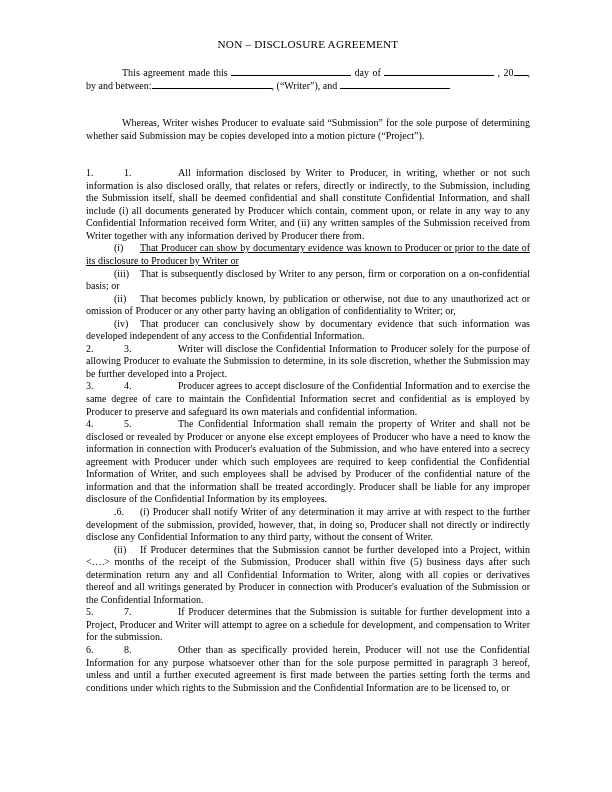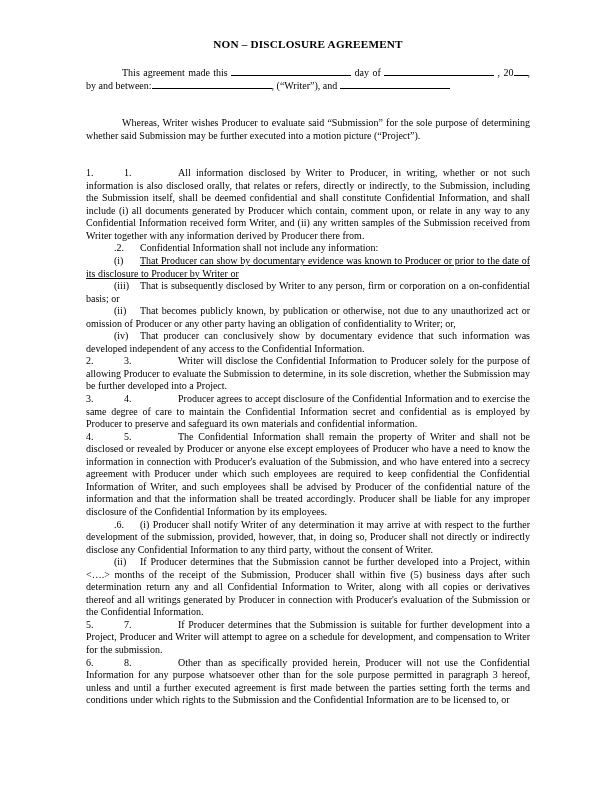--- a/index.html
+++ b/index.html
@@ -13,21 +13,21 @@
     height: 792px;
     background: #ffffff;
     box-sizing: border-box;
     padding: 38px 82px 0 86px;
     font-family: "Liberation Serif", "DejaVu Serif", serif;
     color: #000000;
     overflow: hidden;
   }
   .doc-title {
     text-align: center;
-    font-weight: bold;
+    font-weight: normal;
     font-size: 11.2px;
     letter-spacing: 0.2px;
     margin: 0 0 17px 0;
   }
   p {
     margin: 0;
     font-size: 10px;
     line-height: 12.55px;
     text-align: justify;
     text-justify: inter-word;
@@ -57,29 +57,28 @@
 
 <div class="page">
 
   <div class="doc-title">NON – DISCLOSURE AGREEMENT</div>
 
   <p class="indent-first"><span>This agreement made this </span><span class="blank b-lg"></span><span> day of </span><span class="blank b-xl"></span><span> , 20</span><span class="blank b-yr"></span><span>, by and between:</span><span class="blank b-lg"></span><span>, (“Writer”), and </span><span class="blank b-xl"></span></p>
 
   <div class="spacer"></div>
 
   <div class="spacer"></div>
-  <p class="indent-first">Whereas, Writer wishes Producer to evaluate said “Submission” for the sole purpose of determining whether said Submission may be further executed into a motion picture (“Project”).</p>
+  <p class="indent-first">Whereas, Writer wishes Producer to evaluate said “Submission” for the sole purpose of determining whether said Submission may be copies developed into a motion picture (“Project”).</p>
 
   <div class="spacer"></div>
 
   <div class="spacer"></div>
 
   <div id="clause-list">
       <p><span class="num n1">1.</span><span class="num n2">1.</span><span>All information disclosed by Writer to Producer, in writing, whether or not such information is also disclosed orally, that relates or refers, directly or indirectly, to the Submission, including the Submission itself, shall be deemed confidential and shall constitute Confidential Information, and shall include (i) all documents generated by Producer which contain, comment upon, or relate in any way to any Confidential Information received form Writer, and (ii) any written samples of the Submission received from Writer together with any information derived by Producer there from.</span></p>
-      <p style="text-indent: 14px;"><span class="num" style="width: 40px;">.2.</span><span>Confidential Information shall not include any information:</span></p>
       <p style="text-indent: 14px; text-decoration: underline;"><span class="num" style="width: 40px;">(i)</span><span>That Producer can show by documentary evidence was known to Producer or prior to the date of its disclosure to Producer by Writer or</span></p>
       <p style="text-indent: 14px;"><span class="num" style="width: 40px;">(iii)</span><span>That is subsequently disclosed by Writer to any person, firm or corporation on a on-confidential basis; or</span></p>
       <p style="text-indent: 14px;"><span class="num" style="width: 40px;">(ii)</span><span>That becomes publicly known, by publication or otherwise, not due to    any unauthorized act or omission of Producer or any other party having an obligation of confidentiality to Writer; or,</span></p>
       <p style="text-indent: 14px;"><span class="num" style="width: 40px;">(iv)</span><span>That producer can conclusively show by documentary evidence that such information was developed independent of any access to the Confidential Information.</span></p>
       <p><span class="num n1">2.</span><span class="num n2">3.</span><span>Writer will disclose the Confidential Information to Producer solely for the purpose of allowing Producer to evaluate the Submission to determine, in its sole discretion, whether the Submission may be further developed into a Project.</span></p>
       <p><span class="num n1">3.</span><span class="num n2">4.</span><span>Producer agrees to accept disclosure of the Confidential Information and to exercise the same degree of care to maintain the Confidential Information secret and confidential as is employed by Producer to preserve and safeguard its own materials and confidential information.</span></p>
       <p><span class="num n1">4.</span><span class="num n2">5.</span><span>The Confidential Information shall remain the property of Writer and shall not be disclosed or revealed by Producer or anyone else except employees of Producer who have a need to know the information in connection with Producer's evaluation of the Submission, and who have entered into a secrecy agreement with Producer under which such employees are required to keep confidential the Confidential Information of Writer, and such employees shall be advised by Producer of the confidential nature of the information and that the information shall be treated accordingly. Producer shall be liable for any improper disclosure of the Confidential Information by its employees.</span></p>
       <p style="text-indent: 14px;"><span class="num" style="width: 40px;">.6.</span><span>(i) Producer shall notify Writer of any determination it may arrive at with respect to the further development of the submission, provided, however, that, in doing so, Producer shall not directly or indirectly disclose any Confidential Information to any third party, without the consent of Writer.</span></p>
       <p style="text-indent: 14px;"><span class="num" style="width: 40px;">(ii)</span><span>If Producer determines that the Submission cannot be further developed into a Project, within &lt;….&gt; months of the receipt of the Submission, Producer shall within five (5) business days after such determination return any and all Confidential Information to Writer, along with all copies or derivatives thereof and all writings generated by Producer in connection with Producer's evaluation of the Submission or the Confidential Information.</span></p>
       <p><span class="num n1">5.</span><span class="num n2">7.</span><span>If Producer determines that the Submission is suitable for further development into a Project, Producer and Writer will attempt to agree on a schedule for development, and compensation to Writer for the submission.</span></p>

